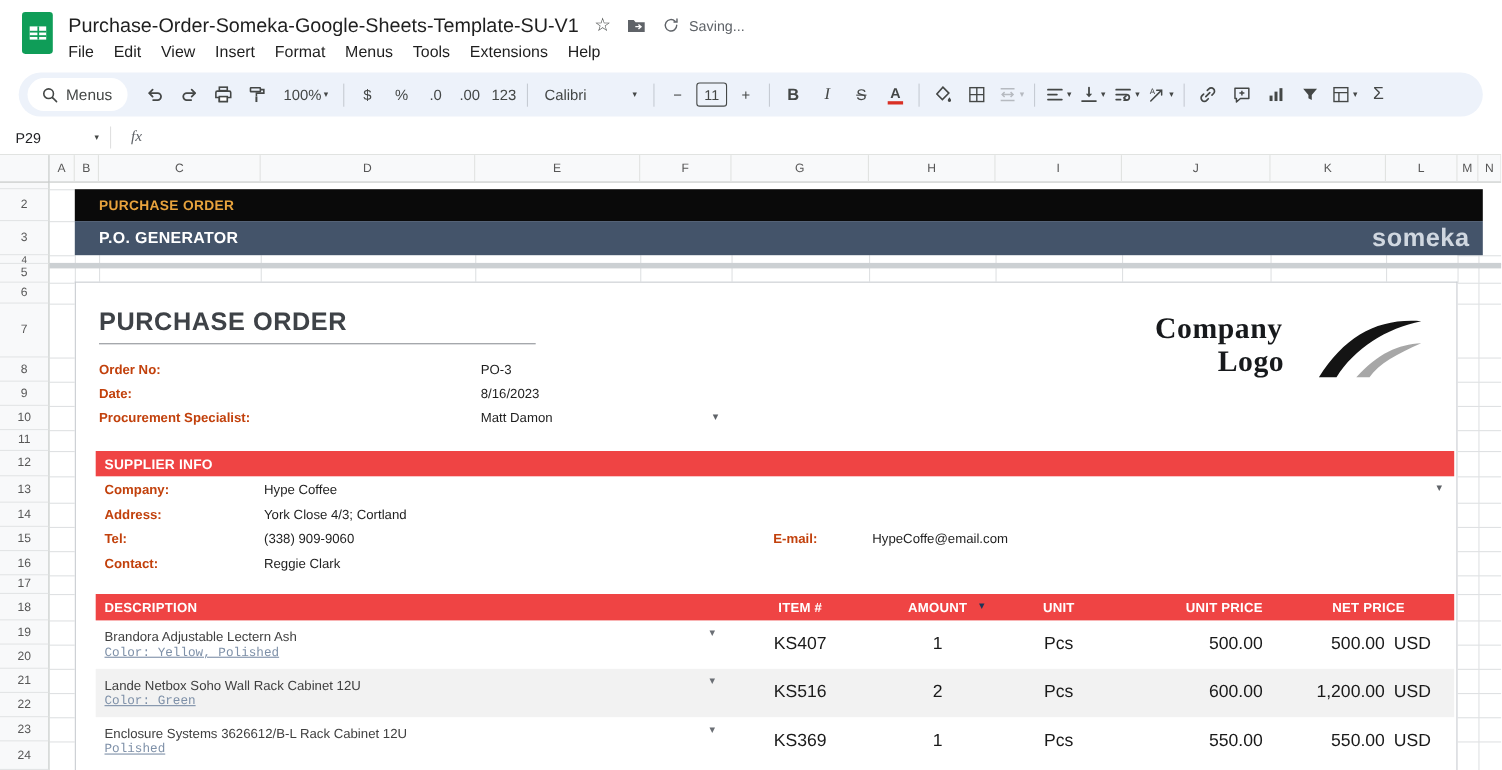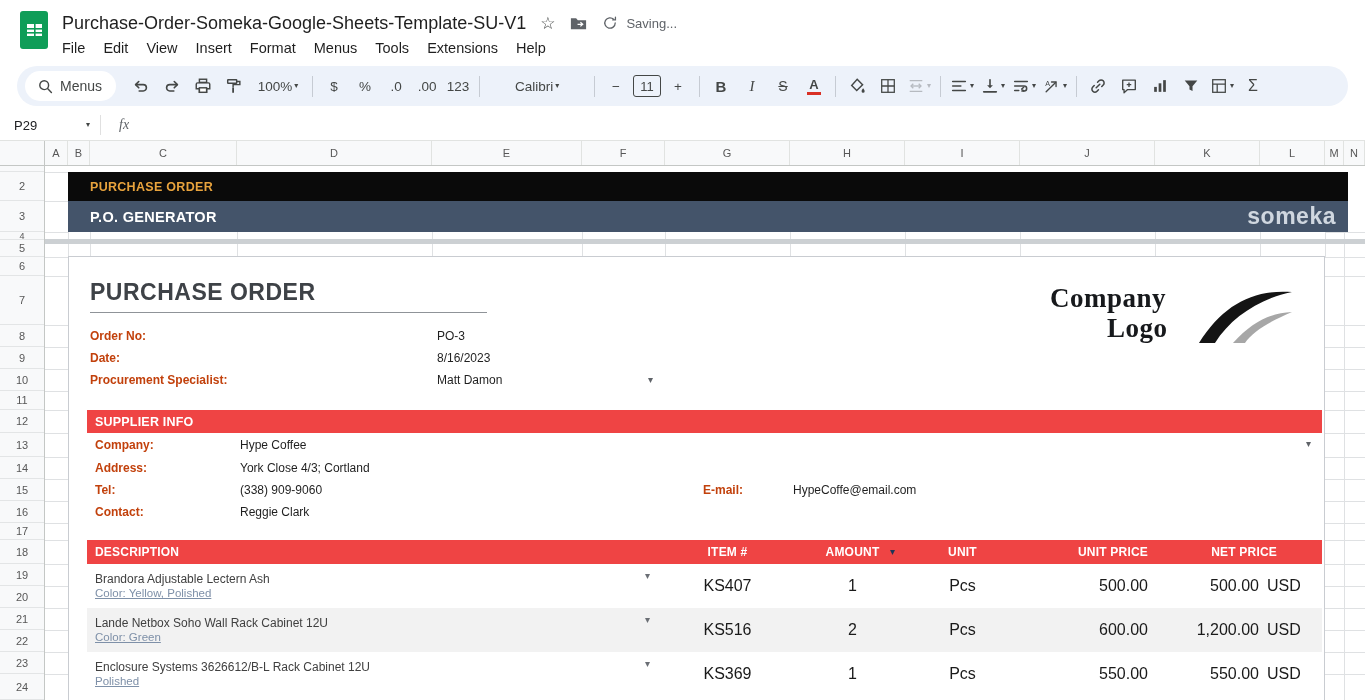--- a/index.html
+++ b/index.html
@@ -26,21 +26,21 @@
            display:flex;align-items:center;padding:0 8px;box-sizing:border-box;gap:3px;}
   .menus-pill{height:30px;background:#fff;border-radius:15px;display:flex;align-items:center;gap:7px;
               padding:0 14px 0 12px;margin-right:8px;flex:0 0 auto;cursor:pointer;}
   .menus-pill span{font-size:14px;color:#444746;}
   .tb{min-width:28px;height:29px;display:flex;align-items:center;justify-content:center;color:#444746;
       font-size:13.5px;border-radius:4px;flex:0 0 auto;gap:2px;cursor:pointer;white-space:nowrap;}
   .tb svg{width:18px;height:18px;display:block;}
   .tsep{width:1px;height:21px;background:#c6cbd3;margin:0 4px;flex:0 0 auto;}
   .caret{font-size:8px;color:#444746;line-height:1;}
   .zoom{width:54px;}
-  .fontsel{width:84px;justify-content:center;padding:0 8px;}
+  .fontsel{width:84px;justify-content:space-between;padding:0 8px;}
   .fsbox{width:26px;height:20px;border:1px solid #444746;border-radius:3px;display:flex;align-items:center;
          justify-content:center;font-size:13px;}
   .bold-b{font-weight:700;font-size:15px;}
   .ital-i{font-style:italic;font-size:15px;font-family:"Liberation Serif",serif;}
   .strike-s{font-size:14px;text-decoration:line-through;}
   .tcolor{display:flex;flex-direction:column;align-items:center;gap:1px;}
   .tcolor .a{font-weight:700;font-size:13px;line-height:13px;}
   .tcolor .bar{width:14px;height:3px;background:#d93025;}
   .sigma{font-size:16px;}
   
@@ -90,21 +90,21 @@
   .supband{top:244px;height:23px;display:flex;align-items:center;padding-left:8px;}
   .supband span{color:#fff;font-weight:700;font-size:12.5px;letter-spacing:.2px;}
   .tblhead{top:374px;height:24px;}
   .th{position:absolute;top:0;height:24px;line-height:24px;color:#fff;font-weight:700;font-size:12px;
       letter-spacing:.2px;white-space:nowrap;}
   .ddcaret{position:absolute;font-size:10px;color:#5f6368;z-index:5;line-height:1;cursor:pointer;}
   .item-block{position:absolute;left:87px;width:1235px;height:44px;z-index:3;}
   .item-block.alt{background:#f2f2f2;}
   .item-block .desc{position:absolute;left:8px;top:8px;font-size:12px;color:#404040;white-space:nowrap;text-align:right;}
   .item-block .variant{position:absolute;left:8px;top:23px;font-size:11.5px;color:#7e90a8;
-                       text-decoration:underline;white-space:nowrap;cursor:pointer;}
+                       text-decoration:underline;white-space:nowrap;cursor:pointer;font-family:Liberation Mono, monospace;}
   .item-block .ic{position:absolute;top:13px;height:18px;line-height:18px;font-size:16px;color:#1a1a1a;}
   .c-item{left:578px;width:125px;text-align:center;}
   .c-amt{left:703px;width:125px;text-align:center;}
   .c-unit{left:818px;width:115px;text-align:center;}
   .c-uprice{left:933px;width:128px;text-align:right;}
   .c-nprice{left:1068px;width:104px;text-align:right;}
   .c-curr{left:1180px;}
   .dd-desc{left:558px;top:7px;color:#6b6f75;}
 </style>
 </head>

